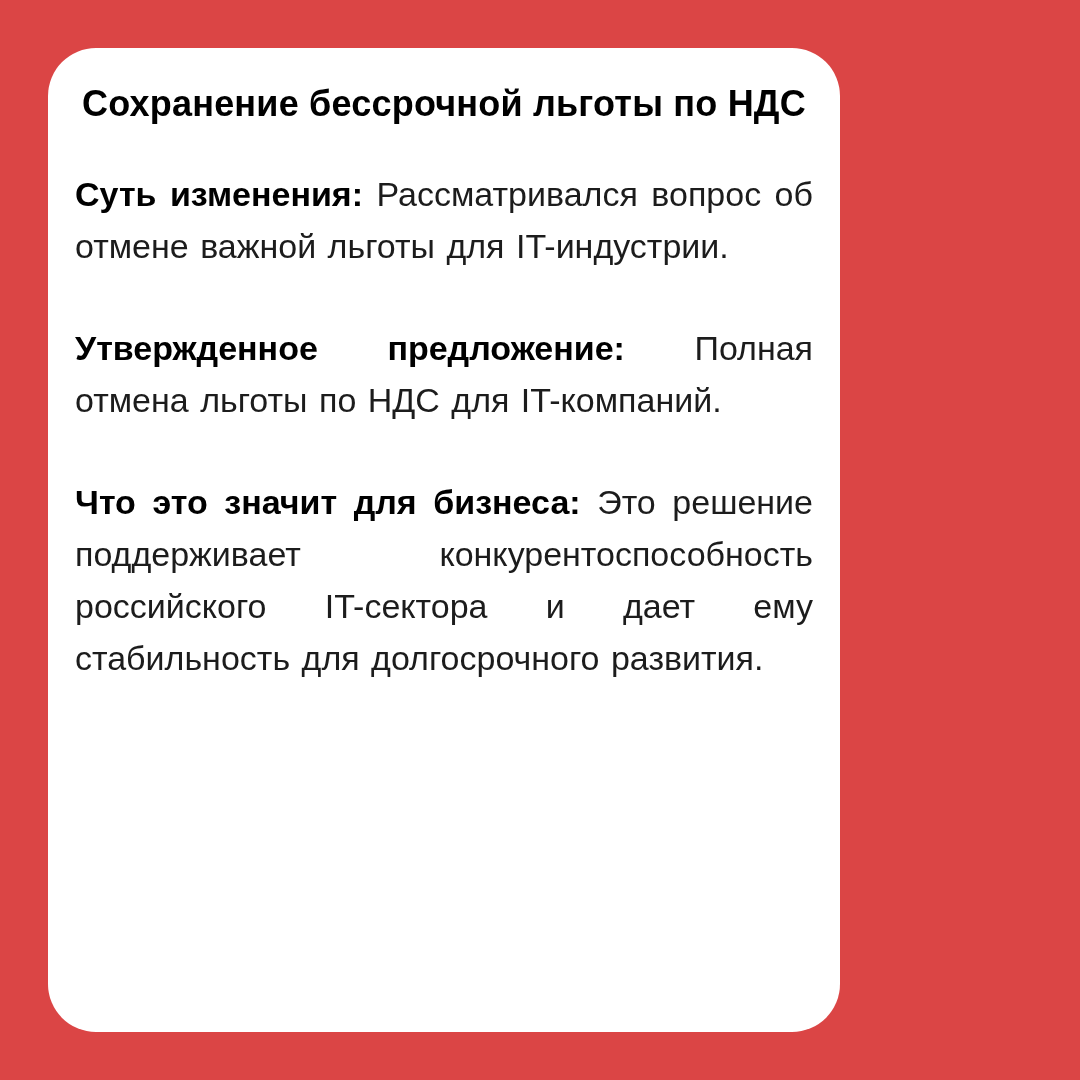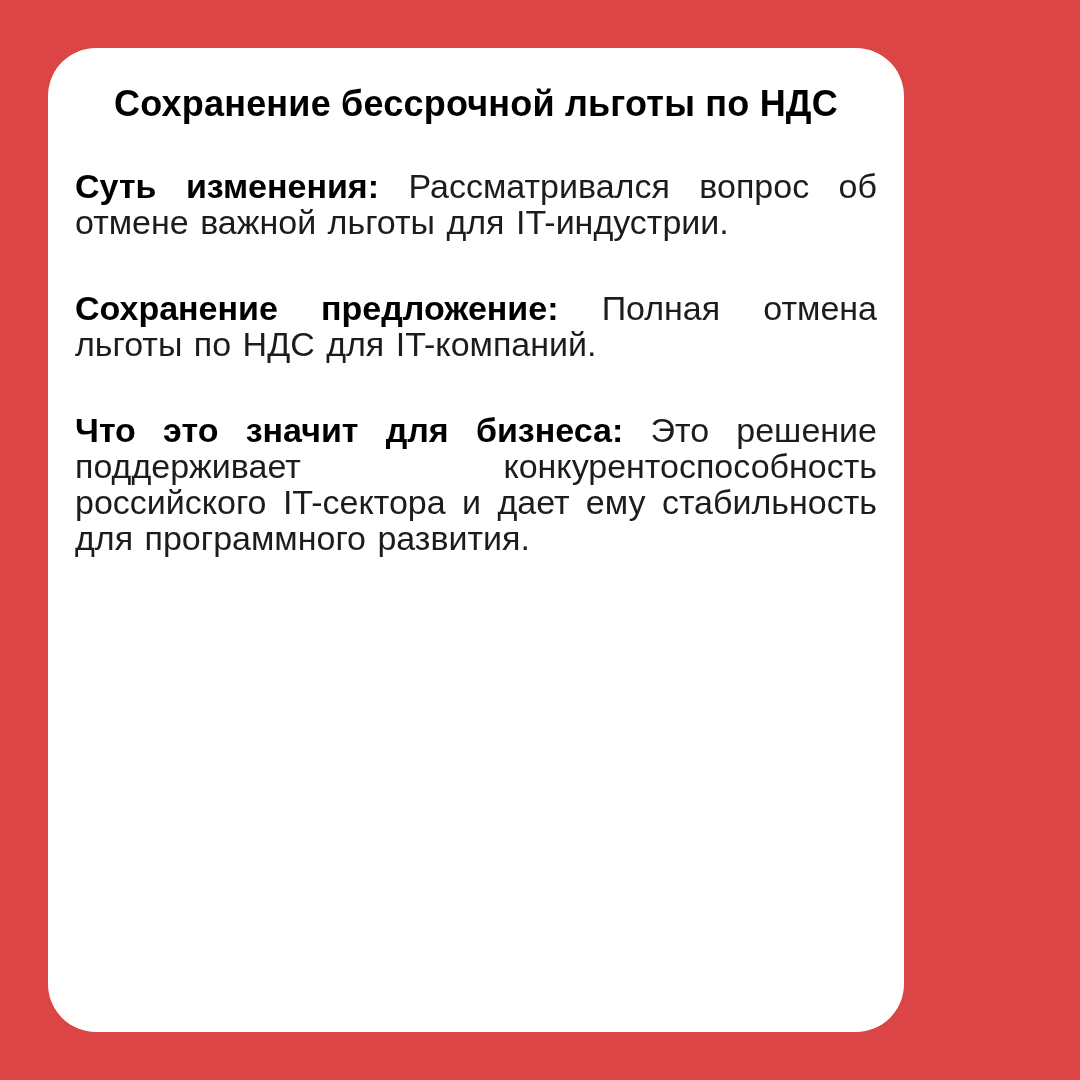--- a/index.html
+++ b/index.html
@@ -19,41 +19,41 @@
     position: relative;
     width: 1080px;
     height: 1080px;
     background: var(--bg);
     overflow: hidden;
   }
   .card {
     position: absolute;
     left: 48px;
     top: 48px;
-    width: 856px;
+    width: 792px;
     height: 984px;
     background: var(--card);
     border-radius: 48px;
     padding: 32px 27px 40px 27px;
   }
   .title {
     margin: 0 0 40px 0;
     color: var(--title-text);
     font-size: 36px;
     line-height: 48px;
     font-weight: 800;
     text-align: center;
     letter-spacing: 0.2px;
   }
   .title-line { display: block; }
   .para {
     margin: 0 0 50px 0;
     color: var(--body-text);
     font-size: 34px;
-    line-height: 36px;
+    line-height: 52px;
     text-align: justify;
     text-align-last: left;
     word-spacing: 2px;
   }
   .para:last-child { margin-bottom: 0; }
   .lead {
     font-weight: 800;
     color: var(--title-text);
   }
 </style>
@@ -66,24 +66,24 @@
     <h1 class="title">
       <span class="title-line">Сохранение бессрочной льготы по НДС</span>
     </h1>
 
     <p class="para">
       <strong class="lead">Суть изменения:</strong>
       <span>Рассматривался вопрос об отмене важной льготы для IT-индустрии.</span>
     </p>
 
     <p class="para">
-      <strong class="lead">Сохранение предложение:</strong>
+      <strong class="lead">Утвержденное предложение:</strong>
       <span>Полная отмена льготы по НДС для IT-компаний.</span>
     </p>
 
 
     <p class="para">
       <strong class="lead">Что это значит для бизнеса:</strong>
-      <span>Это решение поддерживает конкурентоспособность российского IT-сектора и дает ему стабильность для программного развития.</span>
+      <span>Это решение поддерживает конкурентоспособность российского IT-сектора и дает ему стабильность для долгосрочного развития.</span>
     </p>
 
   </div>
 </div>
 
 </body></html>

